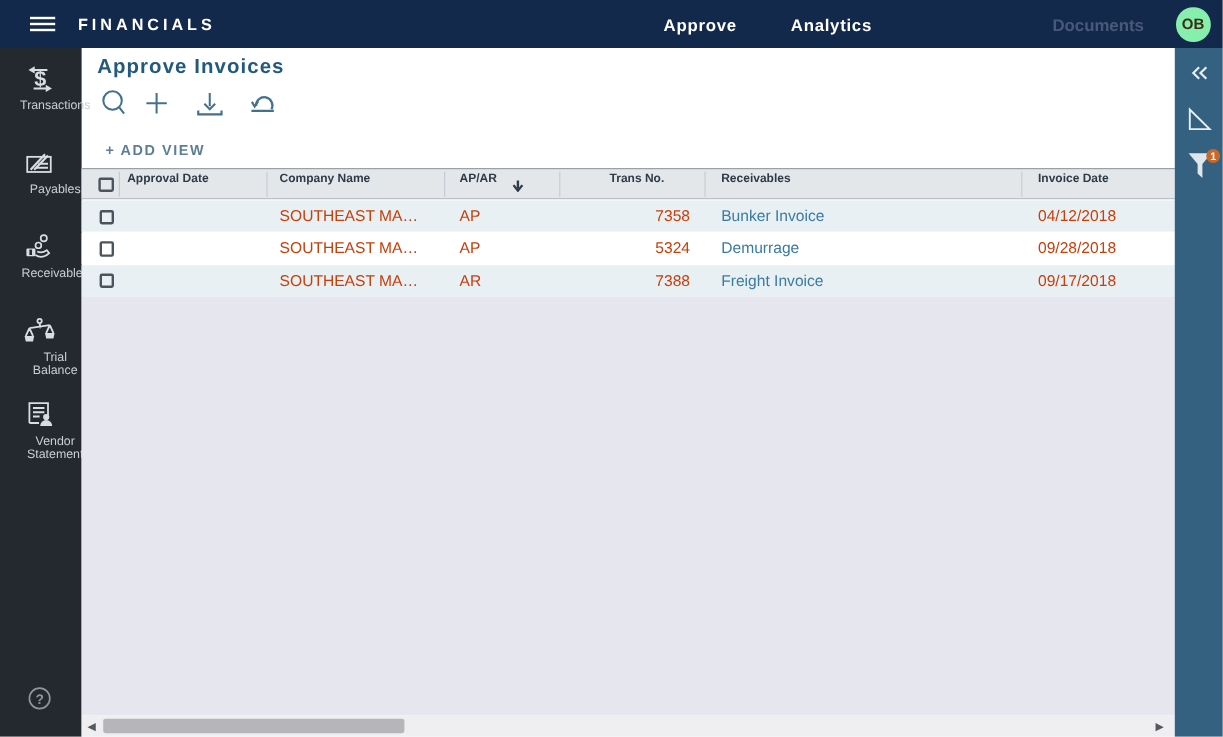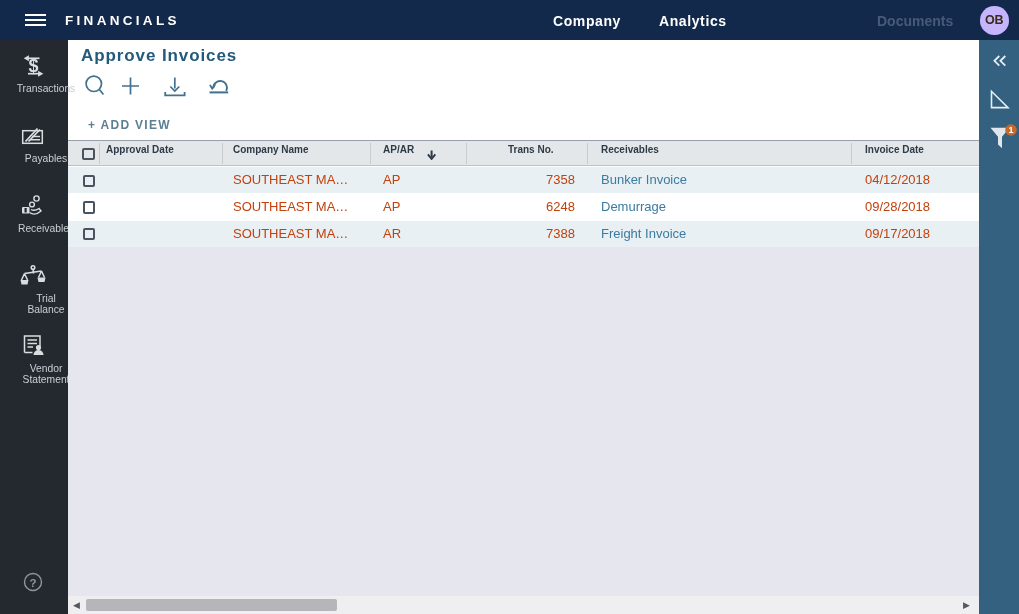--- a/index.html
+++ b/index.html
@@ -5,21 +5,21 @@
   * { margin:0; padding:0; box-sizing:border-box; }
   html,body { width:1019px; height:614px; overflow:hidden; font-family:"Liberation Sans", sans-serif; }
   .abs { position:absolute; }
   body { position:relative; background:#fff; }
   
   .topbar { left:0; top:0; width:1019px; height:40px; background:#13294b; }
   .burger div { position:absolute; left:25px; width:21px; height:2.4px; background:#fff; }
   .brand { left:65px; top:12.5px; color:#fff; font-size:13.5px; font-weight:bold; letter-spacing:3.3px; }
   .nav { top:12.5px; color:#fff; font-size:14px; font-weight:bold; letter-spacing:0.6px; }
   .nav.mut { color:#49597a; }
-  .avatar { left:980px; top:6px; width:28.5px; height:28.5px; border-radius:50%; background:#c4b5fd; color:#3a2c18; font-size:12.5px; font-weight:bold; text-align:center; line-height:28px; }
+  .avatar { left:980px; top:6px; width:28.5px; height:28.5px; border-radius:50%; background:#86efac; color:#3a2c18; font-size:12.5px; font-weight:bold; text-align:center; line-height:28px; }
   
   .sidebar { left:0; top:40px; width:68px; height:574px; background:#24292f; }
   .slabel { left:0; width:92px; text-align:center; color:#c9cfd5; font-size:10.3px; line-height:11.3px; }
   .h1 { left:81px; top:45.5px; font-size:17px; font-weight:bold; color:#235a7c; letter-spacing:0.9px; }
   .addview { left:88px; top:118px; font-size:12px; font-weight:bold; color:#5d7f94; letter-spacing:1.3px; }
   .thead { left:68px; top:140px; width:911px; height:26px; background:#e4e7e9; border-top:1px solid #98a1ab; border-bottom:1px solid #b9c0c6; }
   .hsep { top:142.5px; width:1px; height:21px; background:#c7ccd2; }
   .htxt { top:144px; font-size:10px; font-weight:bold; color:#2e3b47; }
   .row { left:68px; width:911px; height:26px; }
   .blue { background:#e9f0f4; }
@@ -36,21 +36,21 @@
 </style>
 </head>
 <body>
   <div class="abs topbar"></div>
   <div class="abs burger">
     <div style="top:13.5px"></div>
     <div style="top:18.6px"></div>
     <div style="top:23.7px"></div>
   </div>
   <div class="abs brand">FINANCIALS</div>
-  <div class="abs nav" style="left:553px;">Company</div>
+  <div class="abs nav" style="left:553px;">Approve</div>
   <div class="abs nav" style="left:659px;">Analytics</div>
   <div class="abs nav" style="left:786px;margin-top:25px;">Inbox</div>
   <div class="abs nav mut" style="left:877px; letter-spacing:0;">Documents</div>
   <div class="abs avatar">OB</div>
 
   <div class="abs sidebar"></div>
   <svg class="abs" style="left:0;top:40px;" width="68" height="574" viewBox="0 0 68 574" fill="none">
 
     <text x="33.5" y="32" fill="#d9dde0" font-size="18" font-weight="bold" text-anchor="middle" font-family="Liberation Sans">$</text>
     <g stroke="#d9dde0" stroke-width="1.7">
@@ -145,21 +145,21 @@
   <div class="abs cb" style="left:82.5px; top:227.5px;"></div>
 
   <div class="abs ctxt" style="left:233px; top:171.5px;">SOUTHEAST MA…</div>
   <div class="abs ctxt" style="left:383px; top:171.5px;">AP</div>
   <div class="abs ctxt" style="left:473px; top:171.5px; width:102px; text-align:right;">7358</div>
   <div class="abs link" style="left:601px; top:171.5px;">Bunker Invoice</div>
   <div class="abs ctxt" style="left:865px; top:171.5px;">04/12/2018</div>
 
   <div class="abs ctxt" style="left:233px; top:198.5px;">SOUTHEAST MA…</div>
   <div class="abs ctxt" style="left:383px; top:198.5px;">AP</div>
-  <div class="abs ctxt" style="left:473px; top:198.5px; width:102px; text-align:right;">6248</div>
+  <div class="abs ctxt" style="left:473px; top:198.5px; width:102px; text-align:right;">5324</div>
   <div class="abs link" style="left:601px; top:198.5px;">Demurrage</div>
   <div class="abs ctxt" style="left:865px; top:198.5px;">09/28/2018</div>
 
   <div class="abs ctxt" style="left:233px; top:225.5px;">SOUTHEAST MA…</div>
   <div class="abs ctxt" style="left:383px; top:225.5px;">AR</div>
   <div class="abs ctxt" style="left:473px; top:225.5px; width:102px; text-align:right;">7388</div>
   <div class="abs link" style="left:601px; top:225.5px;">Freight Invoice</div>
   <div class="abs ctxt" style="left:865px; top:225.5px;">09/17/2018</div>
 
   <div class="abs lav"></div>

